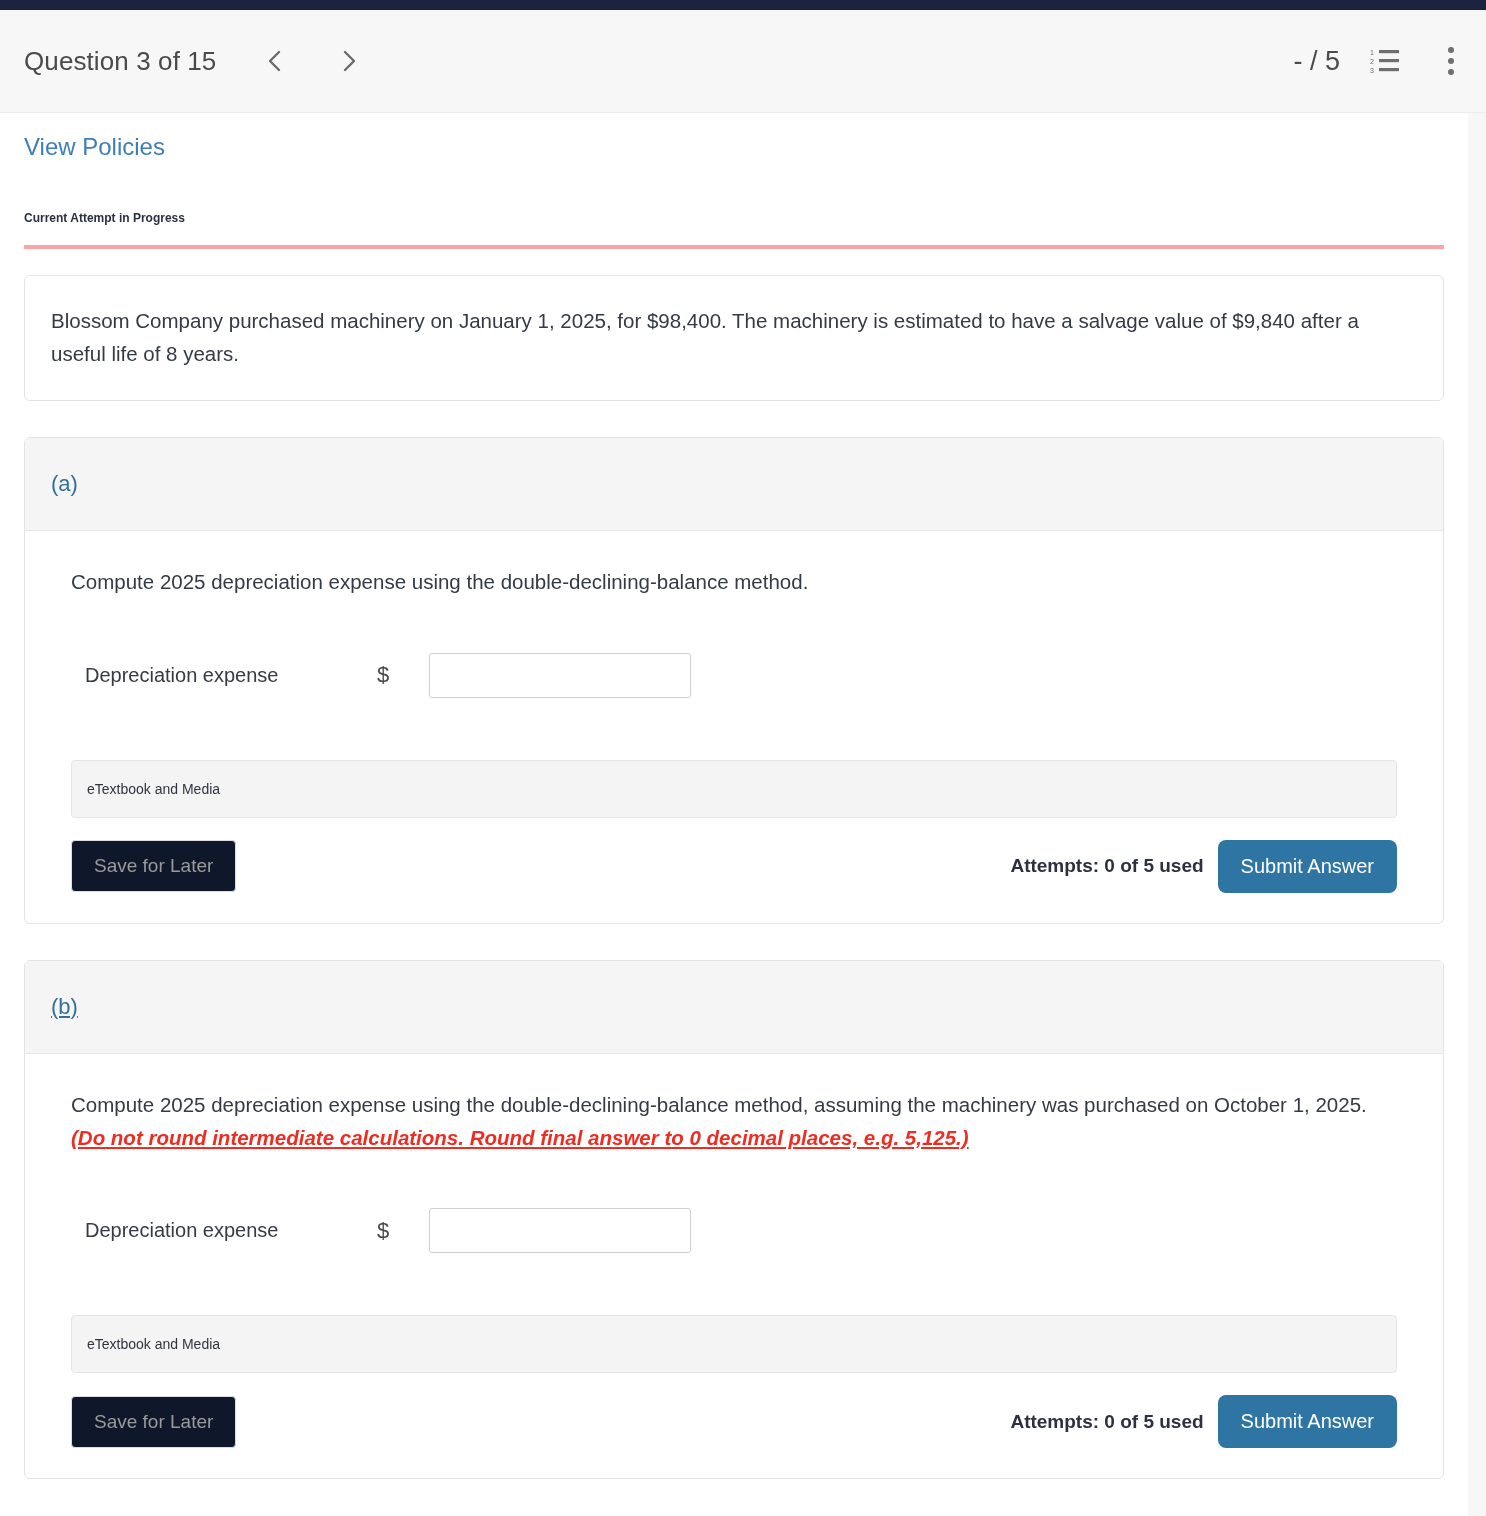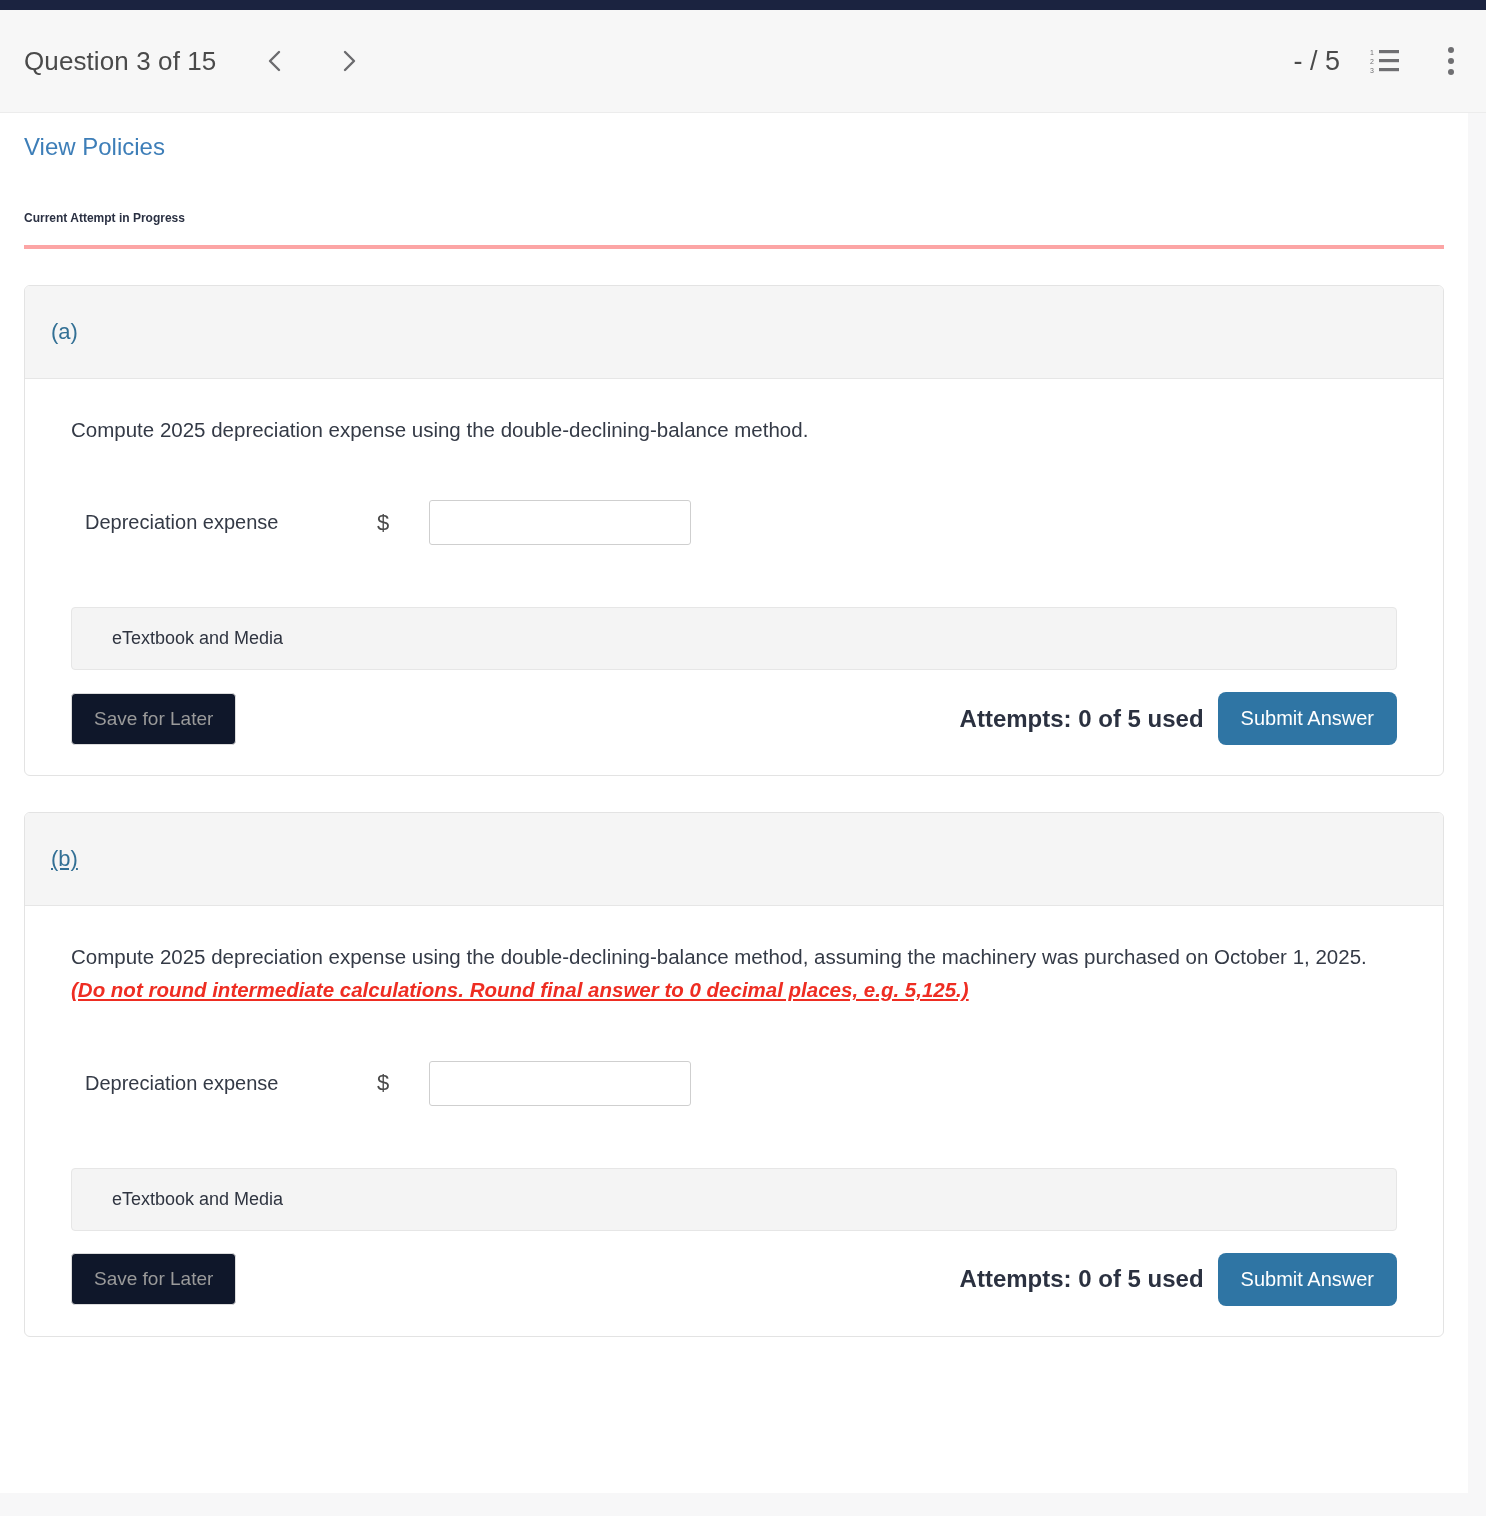--- a/index.html
+++ b/index.html
@@ -186,22 +186,22 @@
     color: #343a46;
     font-family: "Liberation Sans", sans-serif;
     outline: none;
   }
 
   .etextbook {
     margin-top: 62px;
     background: #f4f4f4;
     border: 1px solid #e6e6e6;
     border-radius: 4px;
-    padding: 20px 40px;
-    font-size: 18px;
+    padding: 20px 15px;
+    font-size: 14px;
     color: #2f3440;
     cursor: pointer;
   }
 
   .action-row {
     display: flex;
     align-items: center;
     margin-top: 22px;
   }
   .btn-save {
@@ -209,21 +209,21 @@
     border: 1px solid #dcdcdc;
     border-radius: 4px;
     color: #9a9a9a;
     font-size: 19px;
     padding: 14px 22px;
     cursor: pointer;
     font-family: "Liberation Sans", sans-serif;
   }
   .attempts {
     margin-left: auto;
-    font-size: 24px;
+    font-size: 19px;
     font-weight: bold;
     color: #2b3140;
     margin-right: 14px;
     white-space: nowrap;
   }
   .btn-submit {
     background: #2f75a4;
     border: none;
     border-radius: 8px;
     color: #ffffff;
@@ -279,20 +279,23 @@
   </span>
 </div>
 
 <div class="sheet">
 
   <div class="inner">
     <div class="policies">View Policies</div>
     <div class="attempt-head">Current Attempt in Progress</div>
   </div>
 
+  <div class="stmt-card">
+    <div class="stmt-text">Blossom Company purchased machinery on January 1, 2025, for $98,400. The machinery is estimated to have a salvage value of $9,840 after a useful life of 8 years.</div>
+  </div>
 
   <div class="part-card">
     <div class="part-header">
       <span class="part-label">(a)</span>
     </div>
     <div class="part-body">
       <div class="prompt">
         <span>Compute 2025 depreciation expense using the double-declining-balance method.</span>
       </div>
 

